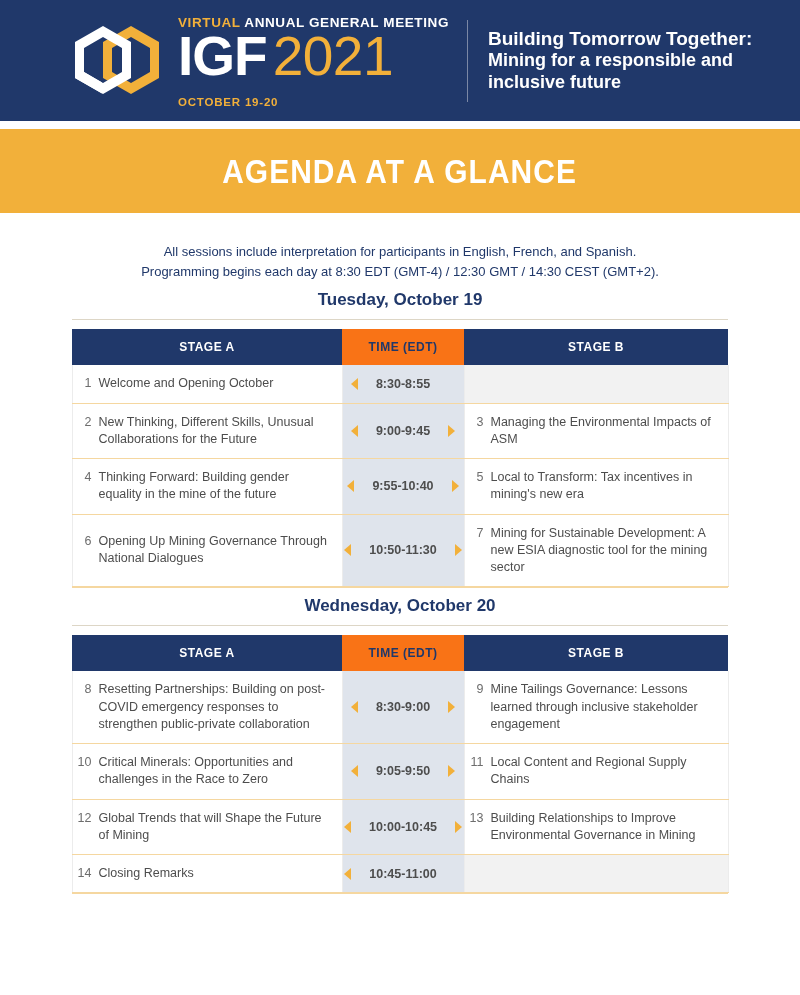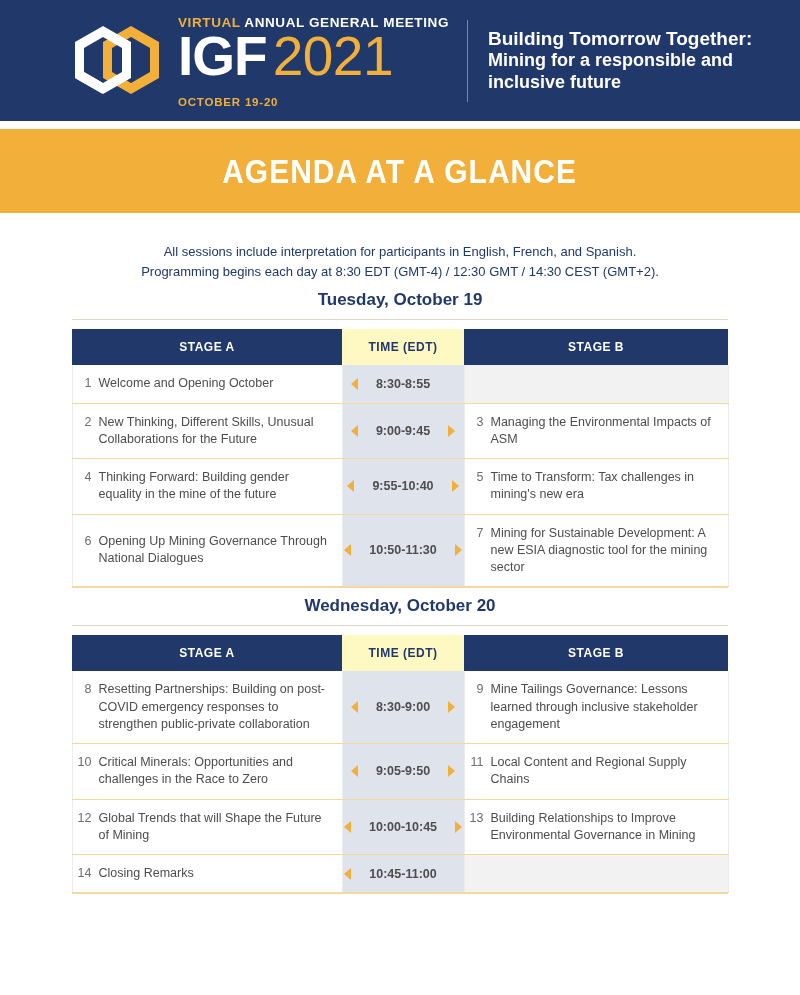--- a/index.html
+++ b/index.html
@@ -160,21 +160,21 @@
     background: #20386a;
     color: #ffffff;
     font-size: 12px;
     font-weight: bold;
     letter-spacing: 0.5px;
     height: 36px;
     text-align: center;
     vertical-align: middle;
   }
   .agenda-table th.time-head {
-    background: #fef9c3;
+    background: #f97316;
     color: #20386a;
   }
 
   .agenda-table td {
     vertical-align: middle;
     border-bottom: 1px solid #f5d7a0;
     padding: 10px 0;
   }
   .agenda-table tr:first-child td { border-top: none; }
 
@@ -369,21 +369,21 @@
             <td class="cell-time">
               <div class="time-inner">
                 <span class="tri tri-left"></span>
                 <span class="time-text">9:55-10:40</span>
                 <span class="tri tri-right"></span>
               </div>
             </td>
             <td class="cell-stage">
               <div class="cell-inner">
                 <span class="sess-num">5</span>
-                <span class="sess-title">Time to Transform: Tax challenges in mining's new era</span>
+                <span class="sess-title">Local to Transform: Tax incentives in mining's new era</span>
               </div>
             </td>
           </tr>
           <tr>
             <td class="cell-stage">
               <div class="cell-inner">
                 <span class="sess-num">6</span>
                 <span class="sess-title">Opening Up Mining Governance Through National Dialogues</span>
               </div>
             </td>

